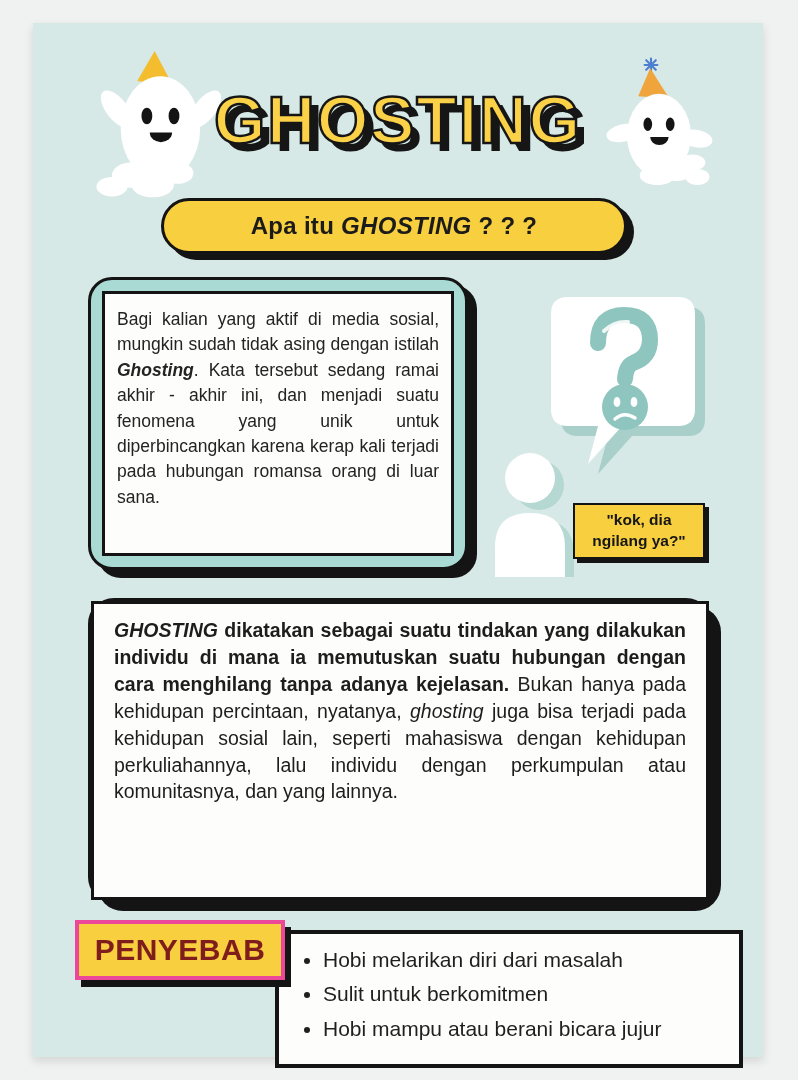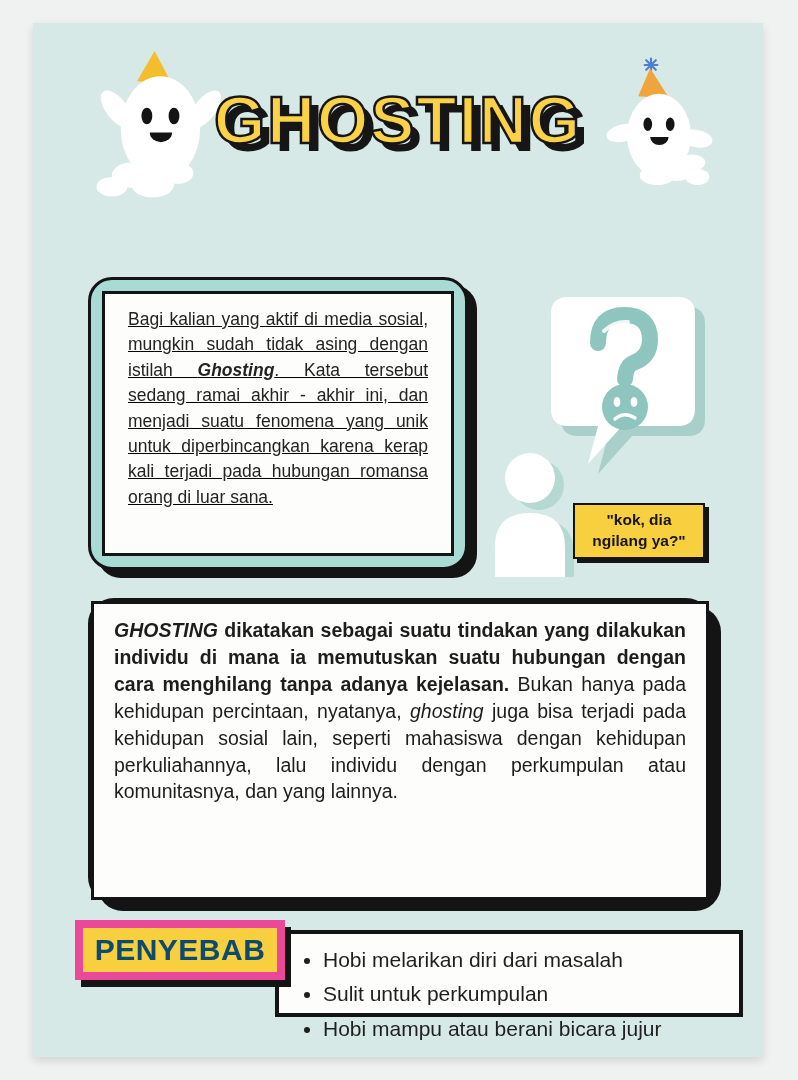--- a/index.html
+++ b/index.html
@@ -31,21 +31,21 @@
   }
 
   .panel{
     position:absolute;background:#a9dbd4;border:3.5px solid #141414;
     box-shadow:9px 8px 0 #141414;
   }
   .panel-inner{
     width:100%;height:100%;background:#fdfdfb;border:3px solid #141414;
   }
   .box1{left:55px;top:254px;width:380px;height:293px;border-radius:24px;padding:11px;}
-  .box1 .panel-inner{padding:13px 23px;text-decoration:underline;}
+  .box1 .panel-inner{padding:13px 12px;}
   .box1 p{
     margin:0;font-size:17.5px;line-height:1.45;color:#232323;
     text-align:justify;
   }
   .box2{left:55px;top:575px;width:624px;height:305px;border-radius:26px;padding:0;}
   .box2 .panel-inner{padding:13px 20px;}
   .box2 p{
     margin:0;font-size:19.5px;line-height:1.38;color:#1d1d1d;
     text-align:justify;
   }
@@ -56,26 +56,26 @@
   .quote{
     position:absolute;left:540px;top:480px;width:132px;min-height:46px;
     background:#f8cf3f;border:2.5px solid #141414;box-shadow:4px 4px 0 #141414;
     display:flex;flex-direction:column;align-items:center;justify-content:center;
     padding:5px 4px;z-index:3;
     font-size:15.5px;font-weight:800;line-height:1.35;color:#161616;text-align:center;
   }
 
   .penyebab{
     position:absolute;left:42px;top:897px;width:210px;height:60px;
-    background:#f8cf3f;border:8px solid #ec4899;box-shadow:6px 7px 0 #141414;
+    background:#f8cf3f;border:4px solid #ec4899;box-shadow:6px 7px 0 #141414;
     display:flex;align-items:center;justify-content:center;
-    font-size:30px;font-weight:800;color:#0c4a6e;letter-spacing:.5px;z-index:2;
+    font-size:30px;font-weight:800;color:#7f1d1d;letter-spacing:.5px;z-index:2;
   }
   .bullets{
-    position:absolute;left:242px;top:907px;width:468px;height:87px;
+    position:absolute;left:242px;top:907px;width:468px;height:138px;
     background:#fdfdfb;border:4px solid #141414;
   }
   .bullets ul{
     margin:0;padding:13px 8px 0 44px;list-style:disc;
   }
   .bullets li{
     font-size:21px;color:#1f1f1f;margin-bottom:8px;line-height:1.25;
   }
 
   .ghost-left-svg{left:48px;top:28px;width:155px;height:160px;}
@@ -130,20 +130,23 @@
       <ellipse cx="118" cy="150" rx="15" ry="10"></ellipse>
       <ellipse cx="68" cy="148" rx="22" ry="12"></ellipse>
     </g>
     <g>
       <ellipse cx="56" cy="84" rx="5.4" ry="8.4" fill="#141414"></ellipse>
       <ellipse cx="84" cy="84" rx="5.4" ry="8.4" fill="#141414"></ellipse>
       <path d="M59 100 A 11.5 10 0 0 0 82 100 Z" fill="#141414"></path>
     </g>
   </svg>
 
+  <div class="pill">
+    <span><span class="bold">Apa itu </span><span class="bold italic">GHOSTING</span><span class="bold"> ? ? ?</span></span>
+  </div>
 
   <div class="panel box1">
     <div class="panel-inner">
       <p><span>Bagi kalian yang aktif di media sosial, mungkin sudah tidak asing dengan istilah </span><span class="bold italic">Ghosting</span><span>. Kata tersebut sedang ramai akhir - akhir ini, dan menjadi suatu fenomena yang unik untuk diperbincangkan karena kerap kali terjadi pada hubungan romansa orang di luar sana.</span></p>
     </div>
   </div>
 
   <svg class="abs bubble-svg" viewBox="0 0 178 196" aria-hidden="true">
     <g>
       <path d="M40 16 H150 Q167 16 167 33 V128 Q167 145 150 145 H94 L60 183 L70 145 H40 Q23 145 23 128 V33 Q23 16 40 16 Z" fill="#a8cfc9"></path>
@@ -182,18 +185,18 @@
   <div class="panel box2">
     <div class="panel-inner">
       <p><span class="bold italic">GHOSTING</span><span class="bold"> dikatakan sebagai suatu tindakan yang dilakukan individu di mana ia memutuskan suatu hubungan dengan cara menghilang tanpa adanya kejelasan.</span><span> Bukan hanya pada kehidupan percintaan, nyatanya, </span><span class="italic">ghosting</span><span> juga bisa terjadi pada kehidupan sosial lain, seperti mahasiswa dengan kehidupan perkuliahannya, lalu individu dengan perkumpulan atau komunitasnya, dan yang lainnya.</span></p>
     </div>
   </div>
 
   <div class="penyebab">PENYEBAB</div>
   <div class="bullets">
     <ul>
         <li>Hobi melarikan diri dari masalah</li>
-        <li>Sulit untuk perkumpulan</li>
+        <li>Sulit untuk berkomitmen</li>
         <li>Hobi mampu atau berani bicara jujur</li>
       </ul>
   </div>
 
 </div>
 
 </body></html>

